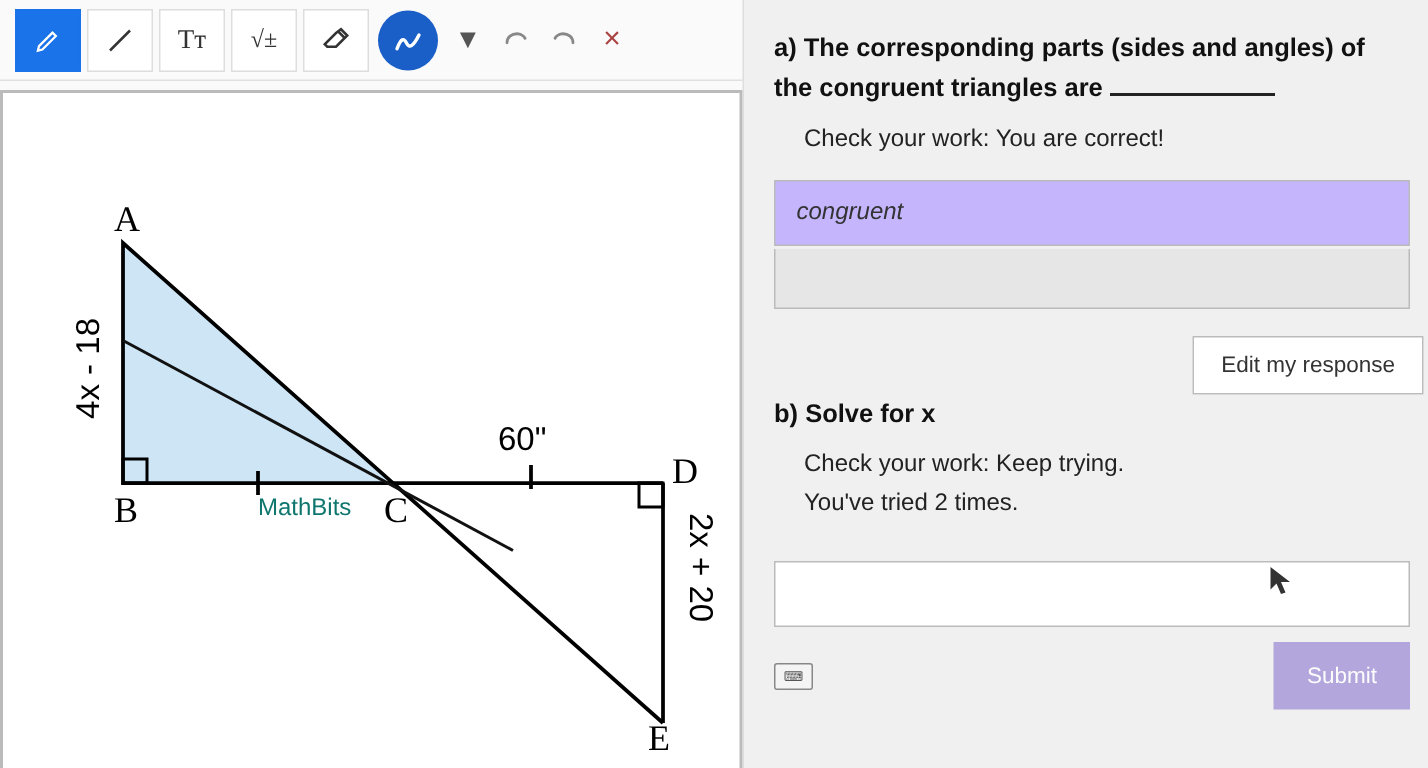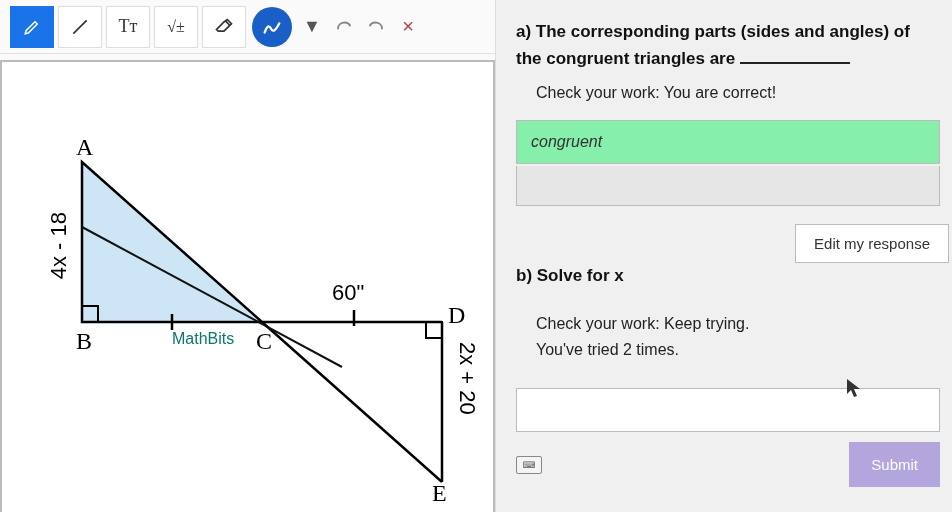--- a/index.html
+++ b/index.html
@@ -111,21 +111,21 @@
   }
   .feedback {
     font-size: 16px;
     color: #222;
     line-height: 1.6;
     margin-bottom: 14px;
     margin-left: 20px;
   }
   .answer-box {
     border: 1px solid #bbb;
-    background: #86efac;
+    background: #c4b5fd;
     padding: 12px 14px;
     font-size: 16px;
     font-style: italic;
     color: #333;
     margin-bottom: 2px;
   }
   .grey-bar {
     height: 40px;
     background: #e6e6e6;
     border: 1px solid #bbb;
@@ -139,21 +139,21 @@
     padding: 10px 18px;
     background: #fff;
     border: 1px solid #bbb;
     font-size: 15px;
     color: #333;
     cursor: pointer;
   }
   .q2 {
     margin-top: 56px;
   }
-  .q2 .question { margin-bottom: 22px; }
+  .q2 .question { margin-bottom: 8px; }
   .answer-input {
     width: 100%;
     border: 1px solid #bbb;
     background: #fff;
     height: 44px;
     padding: 10px;
     font-size: 15px;
     margin-top: 12px;
   }
   .bottom-row {

